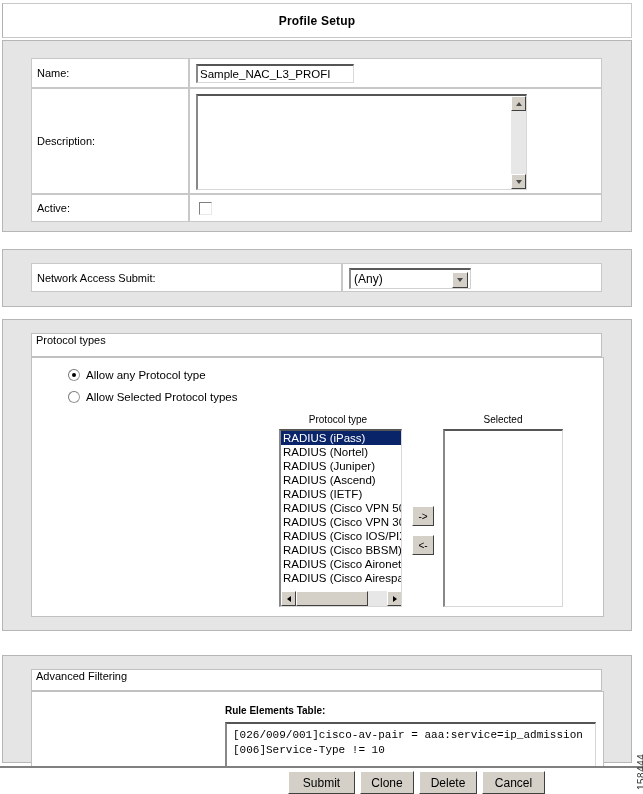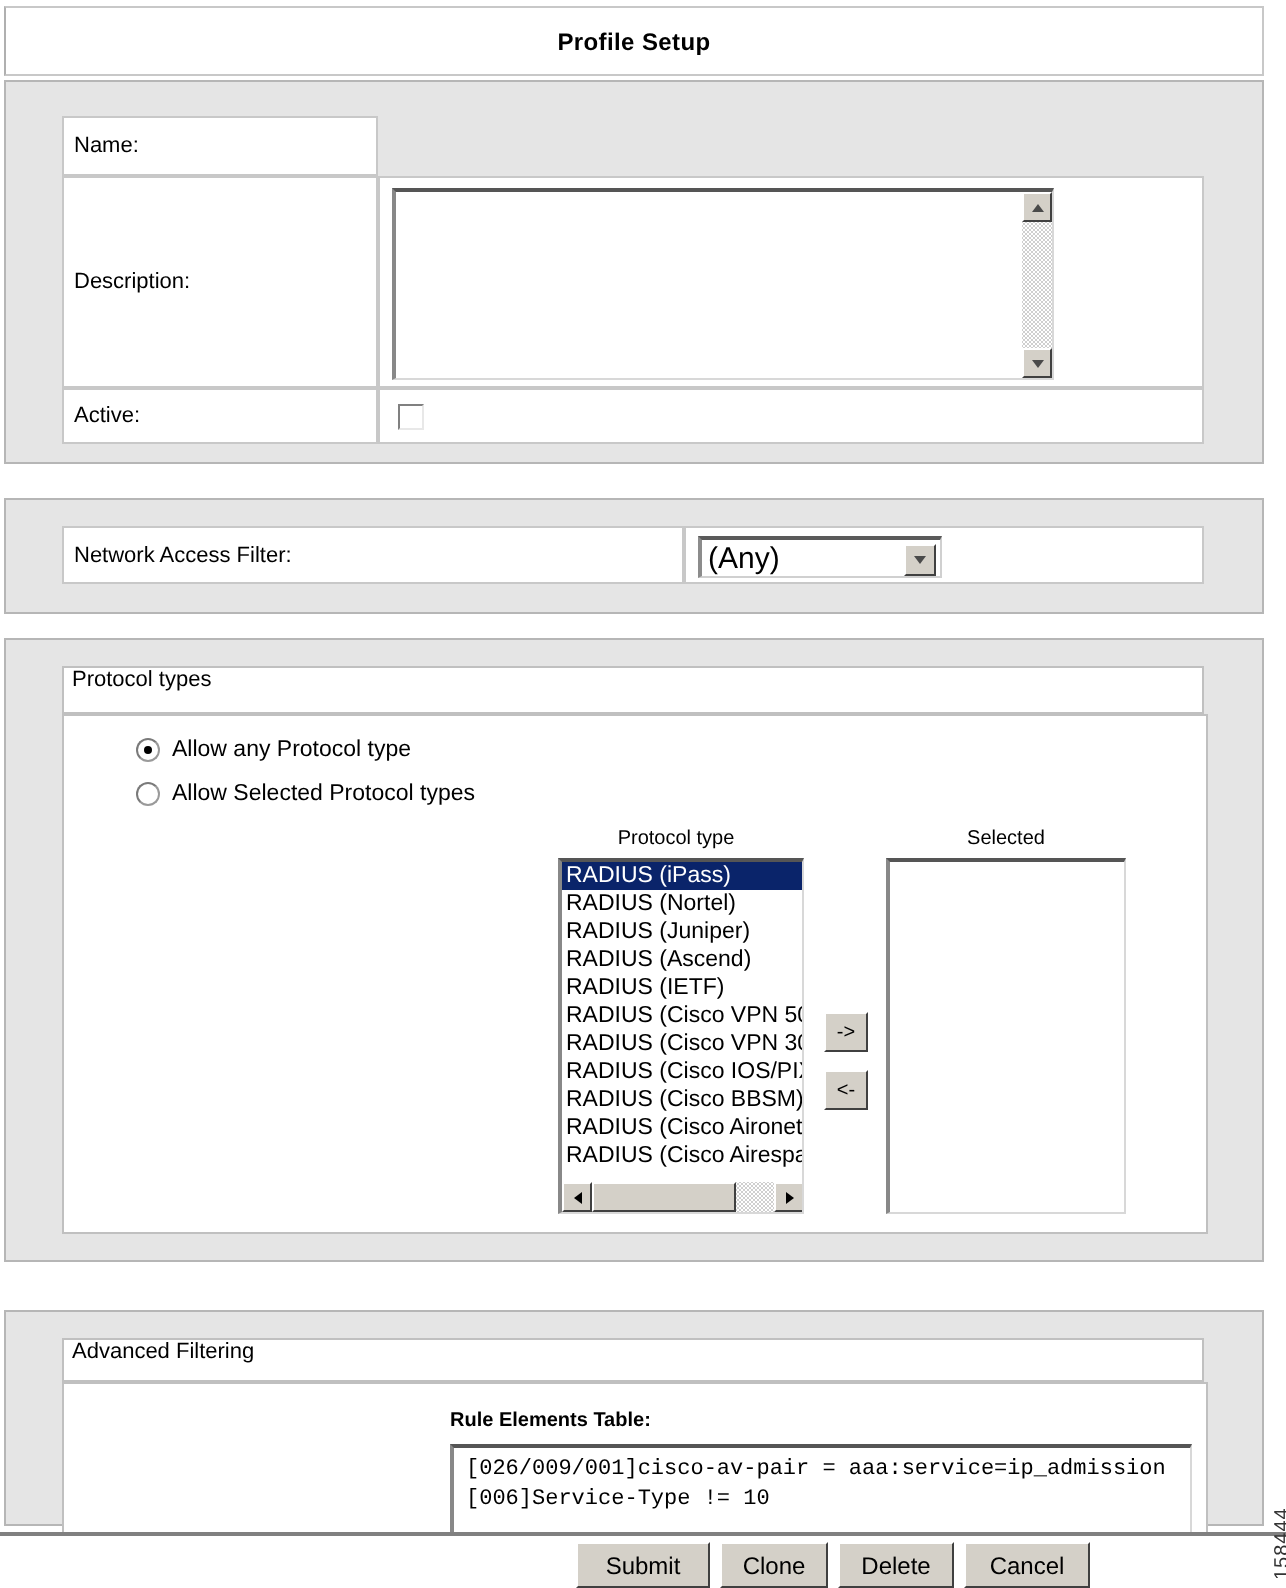--- a/index.html
+++ b/index.html
@@ -177,21 +177,21 @@
   .select {
     position: absolute;
     box-sizing: border-box;
     border-top: 2px solid #5a5a5a;
     border-left: 2px solid #8c8c8c;
     border-right: 1px solid #d0d0d0;
     border-bottom: 1px solid #d0d0d0;
     background: #ffffff;
     display: flex;
     align-items: center;
-    font-size: 15px;
+    font-size: 12px;
     padding-left: 3px;
   }
   .select-arrow {
     position: absolute;
     right: 2px; top: 2px;
     width: 16px;
     height: 16px;
     box-sizing: border-box;
     border-top: 1px solid #ffffff;
     border-left: 1px solid #ffffff;
@@ -383,20 +383,25 @@
 <div id="page">
 
   <div class="title-bar">
     <span class="title-text">Profile Setup</span>
   </div>
 
   <div class="panel" style="left:2px; top:40px; width:628px; height:190px;">
 
     <div class="cell" style="left:28px; top:17px; width:158px; height:30px;">
       <span>Name:</span>
+    </div>
+    <div class="cell" style="left:186px; top:17px; width:413px; height:30px;">
+      <div class="text-input" style="left:6px; top:5px; width:158px; height:19px;">
+        <span>Sample_NAC_L3_PROFI</span>
+      </div>
     </div>
 
     <div class="cell" style="left:28px; top:47px; width:158px; height:106px;">
       <span>Description:</span>
     </div>
     <div class="cell" style="left:186px; top:47px; width:413px; height:106px;">
       <div class="textarea-wrap" style="left:6px; top:5px; width:331px; height:96px;">
         <div class="vscroll">
           <div class="scroll-btn up">
             <span class="arrow-up"></span>
@@ -411,21 +416,21 @@
     <div class="cell" style="left:28px; top:153px; width:158px; height:28px;">
       <span>Active:</span>
     </div>
     <div class="cell" style="left:186px; top:153px; width:413px; height:28px;">
       <div class="checkbox" style="left:9px; top:7px;"></div>
     </div>
   </div>
 
   <div class="panel" style="left:2px; top:249px; width:628px; height:56px;">
     <div class="cell" style="left:28px; top:13px; width:311px; height:29px;">
-      <span>Network Access Filter:</span>
+      <span>Network Access Submit:</span>
     </div>
     <div class="cell" style="left:339px; top:13px; width:260px; height:29px;">
       <div class="select" style="left:6px; top:4px; width:122px; height:21px;">
         <span>(Any)</span>
         <span class="select-arrow">
           <span class="arrow-down"></span>
         </span>
       </div>
     </div>
   </div>

